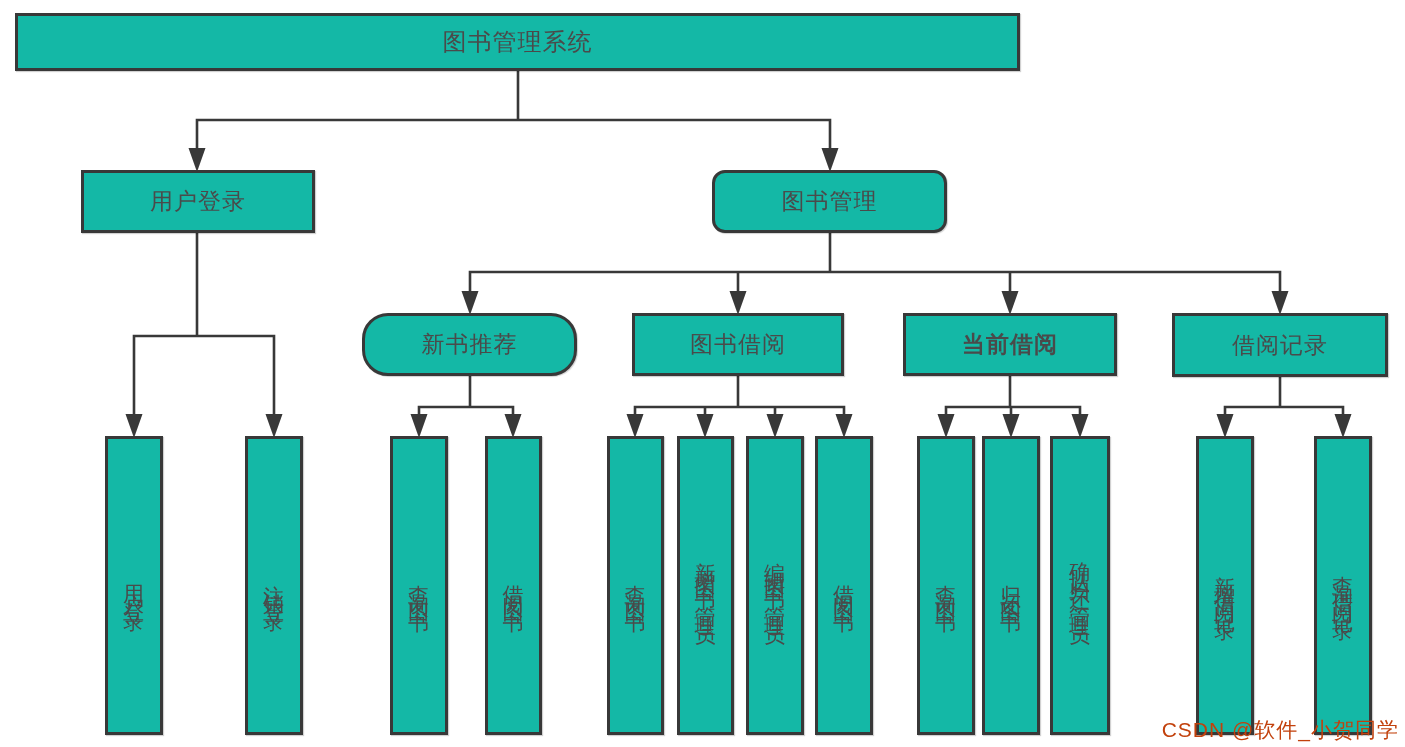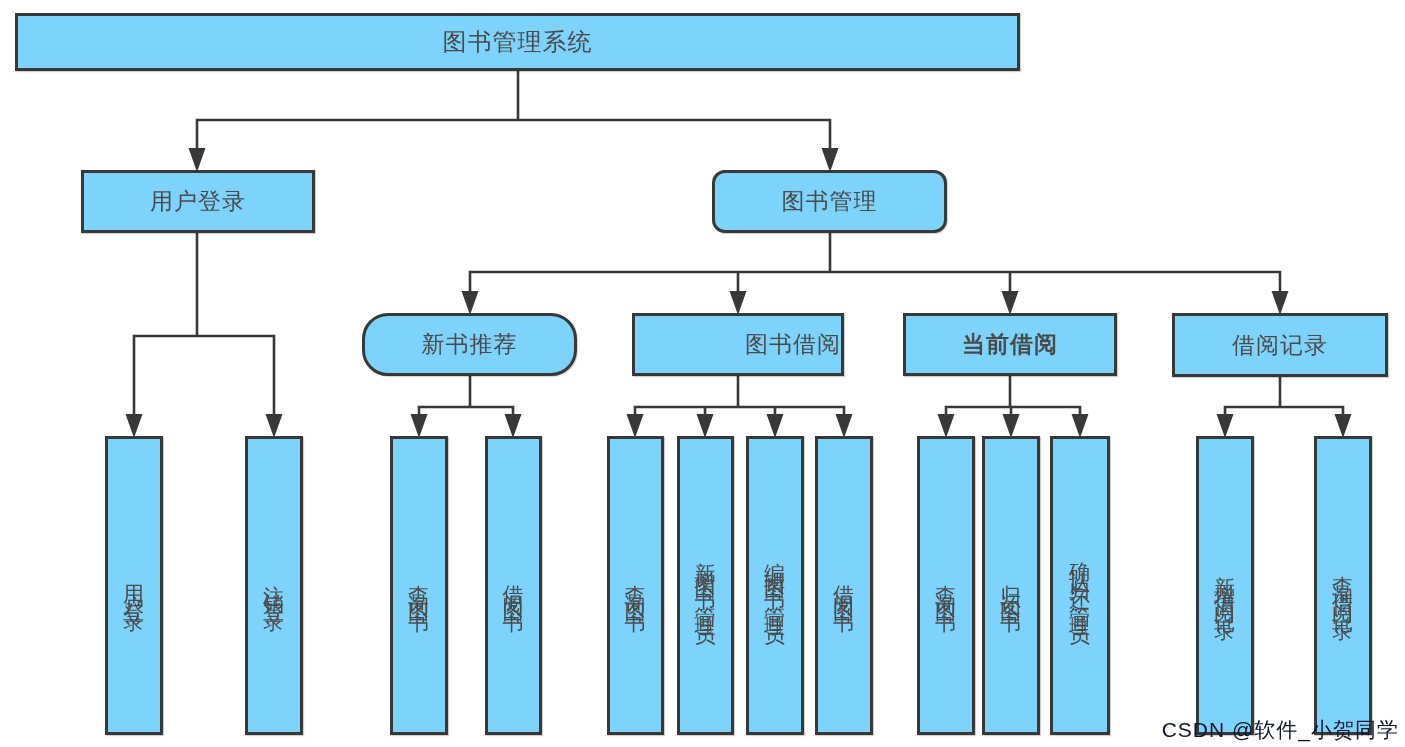--- a/index.html
+++ b/index.html
@@ -23,21 +23,21 @@
     stroke-width: 2.6;
   }
   .connectors polygon {
     fill: #383838;
     stroke: none;
   }
   .box {
     position: absolute;
     box-sizing: border-box;
     border: 3px solid #383838;
-    background: #7dd3fc;
+    background: #14b8a6;
     display: flex;
     align-items: center;
     justify-content: center;
     color: #4a4a4a;
     z-index: 2;
     box-shadow: 1px 1px 1px rgba(0,0,0,0.18);
   }
   .box.h { font-size: 23px; letter-spacing: 1px; white-space: nowrap; }
   .box.root { font-size: 24px; }
   .box.v span {
@@ -46,21 +46,21 @@
     font-size: 21px;
     line-height: 1;
     letter-spacing: 9px;
     white-space: nowrap;
   }
   .watermark {
     position: absolute;
     right: 6px;
     bottom: 3px;
     font-size: 21px;
-    color: #0f172a;
+    color: #c2410c;
     letter-spacing: 1px;
     z-index: 5;
     white-space: nowrap;
   }
 </style>
 </head>
 <body>
 
 <div class="canvas">
 
@@ -121,21 +121,21 @@
   <div class="box h" style="left:81px; top:170px; width:234px; height:63px;">
     <span>用户登录</span>
   </div>
   <div class="box h" style="left:712px; top:170px; width:235px; height:63px;border-radius:13px;">
     <span>图书管理</span>
   </div>
 
   <div class="box h" style="left:362px; top:313px; width:215px; height:63px;border-radius:26px;">
     <span>新书推荐</span>
   </div>
-  <div class="box h" style="left:632px; top:313px; width:212px; height:63px;justify-content:flex-end;">
+  <div class="box h" style="left:632px; top:313px; width:212px; height:63px;">
     <span>图书借阅</span>
   </div>
   <div class="box h" style="left:903px; top:313px; width:214px; height:63px;font-weight:bold;">
     <span>当前借阅</span>
   </div>
   <div class="box h" style="left:1172px; top:313px; width:216px; height:64px;">
     <span>借阅记录</span>
   </div>
 
   <div class="box v" style="left:105px; top:436px; width:58px; height:299px;">

